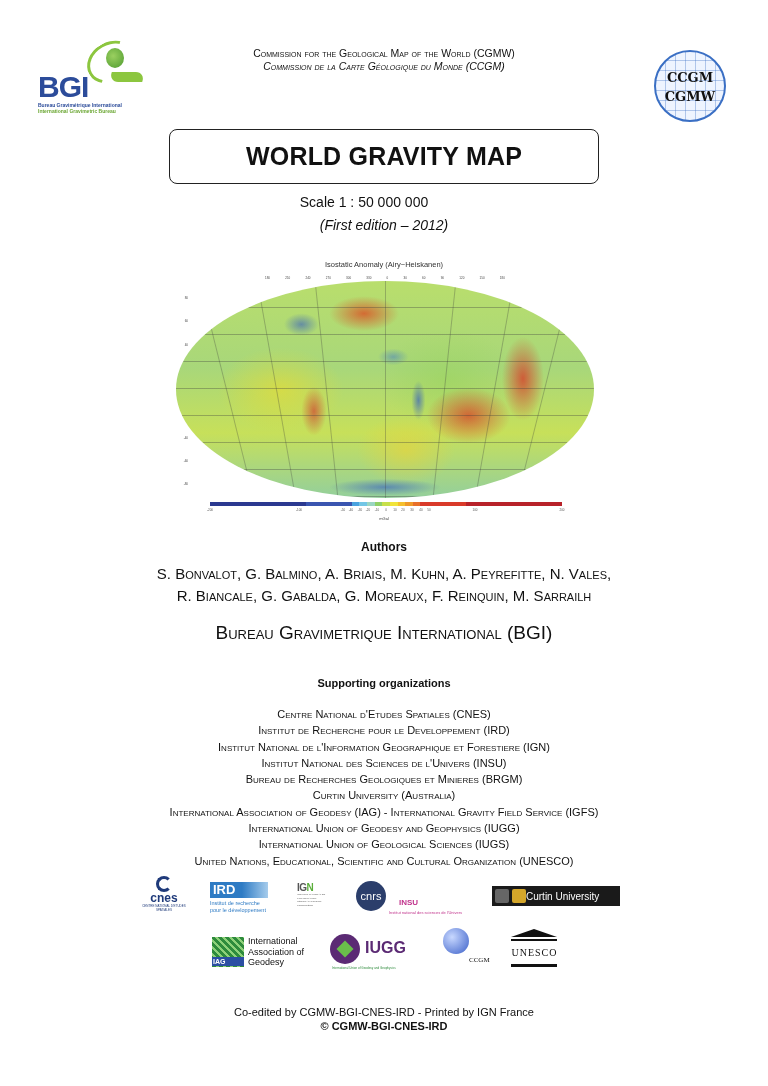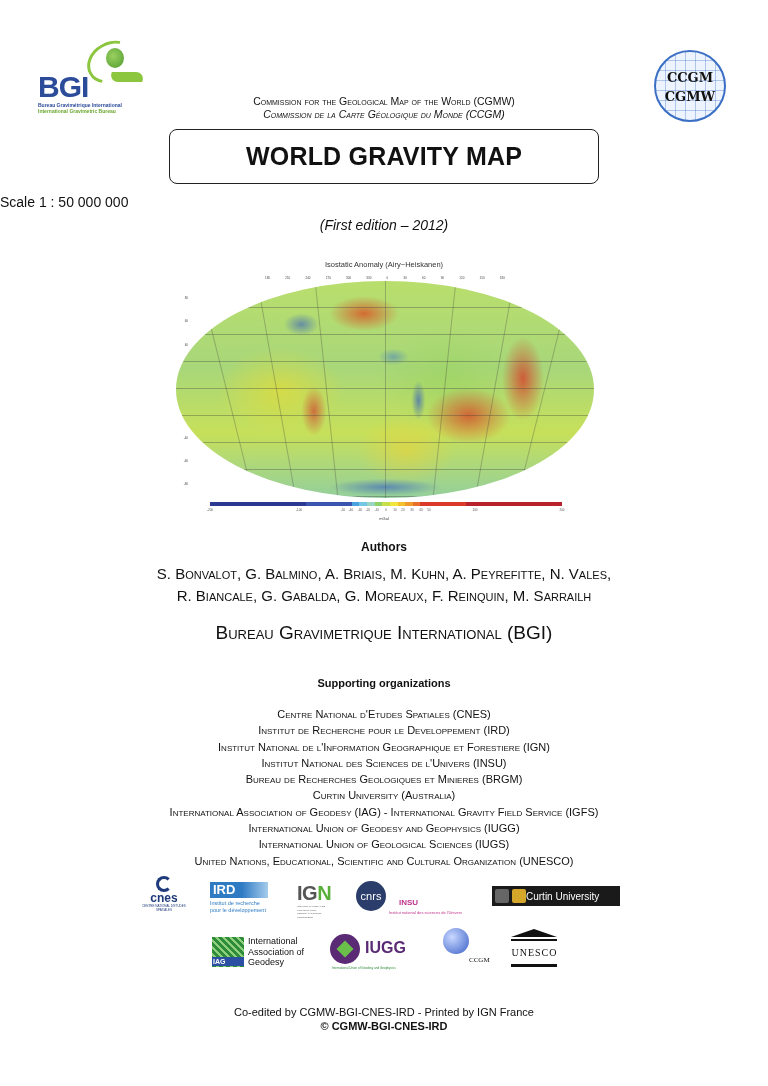--- a/index.html
+++ b/index.html
@@ -10,34 +10,34 @@
 
   
   .bgi-logo { left: 36px; top: 42px; width: 110px; height: 72px; }
   .bgi-letters { position: absolute; left: 2px; top: 30px; font-family: "Liberation Sans", sans-serif; font-weight: bold; font-size: 30px; letter-spacing: -1px; color: #2c4c9a; line-height: 1; }
   .bgi-globe { position: absolute; left: 70px; top: 6px; width: 18px; height: 20px; border-radius: 50%; background: radial-gradient(circle at 40% 40%, #9bd060, #4d9a2e); }
   .bgi-swoosh { position: absolute; left: 50px; top: 0; width: 50px; height: 40px; border: 3px solid #8cc63f; border-color: #8cc63f transparent transparent #8cc63f; border-radius: 50%; transform: rotate(-30deg); }
   .bgi-swoosh2 { position: absolute; left: 74px; top: 30px; width: 34px; height: 10px; background: #8cc63f; border-radius: 0 10px 0 10px; transform: skewX(-20deg); }
   .bgi-sub1 { position: absolute; left: 2px; top: 60px; font-size: 5px; font-weight: bold; color: #2c4c9a; white-space: nowrap; }
   .bgi-sub2 { position: absolute; left: 2px; top: 66px; font-size: 5px; font-weight: bold; color: #6aa632; white-space: nowrap; }
 
-  .header-text { left: 150px; width: 468px; top: 47px; text-align: center; font-size: 10.5px; line-height: 13px; margin-top: 48px; }
+  .header-text { left: 150px; width: 468px; top: 47px; text-align: center; font-size: 10.5px; line-height: 13px; }
   .header-text .l2 { font-style: italic; }
 
   .ccgm-logo { left: 654px; top: 50px; width: 72px; height: 72px; border-radius: 50%; border: 2px solid #3a6fc4; background:
       repeating-linear-gradient(0deg, transparent 0 9px, rgba(58,111,196,.35) 9px 10px),
       repeating-linear-gradient(90deg, transparent 0 9px, rgba(58,111,196,.35) 9px 10px), #eef4ff; overflow: hidden; }
   .ccgm-logo span { position: absolute; left: 0; width: 100%; text-align: center; font-family: "DejaVu Serif", serif; font-weight: bold; font-size: 13px; color: #111; letter-spacing: 0px; }
   .ccgm-logo .t1 { top: 18px; }
   .ccgm-logo .t2 { top: 37px; }
 
   
   .title-box { left: 169px; top: 129px; width: 430px; height: 55px; border: 1.4px solid #222; border-radius: 8px; display: flex; align-items: center; justify-content: center; }
   .title-box h1 { font-size: 25px; font-weight: bold; letter-spacing: 0.2px; color: #111; text-align: center; }
-  .scale { left: 0; width: 728px; top: 194px; text-align: left; font-size: 14px; }
+  .scale { left: 0; width: 728px; top: 194px; text-align: center; font-size: 14px; }
   .edition { left: 0; width: 768px; top: 217px; text-align: center; font-size: 14px; font-style: italic; }
 
   
   .map-title { left: 0; width: 768px; top: 260px; text-align: center; font-size: 7.5px; color: #333; }
   .lon-labels { left: 265px; top: 276px; width: 240px; display: flex; justify-content: space-between; font-size: 3px; color: #444; }
   .lat-labels { left: 168px; top: 296px; width: 20px; height: 190px; display: flex; flex-direction: column; justify-content: space-between; font-size: 3px; color: #444; text-align: right; }
   .map { left: 176px; top: 281px; width: 418px; height: 217px; border-radius: 50% / 50%; overflow: hidden;
      background:
        radial-gradient(ellipse 60px 40px at 70% 62%, rgba(220,40,30,.65), transparent 70%),
        radial-gradient(ellipse 30px 60px at 83% 45%, rgba(220,40,30,.7), transparent 70%),
@@ -73,21 +73,21 @@
   
   .logo { position: absolute; }
   .cnes { left: 138px; top: 876px; width: 52px; height: 40px; text-align: center; }
   .cnes .mark { margin: 0 auto; width: 16px; height: 16px; border-radius: 50%; border: 3px solid #1f3a7a; border-right-color: transparent; }
   .cnes .txt { font-size: 12px; font-weight: bold; color: #1f3a7a; line-height: 12px; }
   .cnes .sub { font-size: 3px; color: #1f3a7a; }
   .ird { left: 210px; top: 882px; width: 62px; height: 36px; }
   .ird .box { width: 58px; height: 16px; background: linear-gradient(90deg, #2e7bc4 55%, #a6ccec 100%); color: #fff; font-weight: bold; font-size: 13px; padding-left: 3px; line-height: 16px; }
   .ird .sub { font-size: 5.5px; color: #2e7bc4; line-height: 7px; margin-top: 2px; }
   .ign { left: 297px; top: 882px; width: 40px; height: 36px; }
-  .ign .txt { font-size: 20px; font-weight: bold; color: #555; letter-spacing: -0.5px; }
+  .ign .txt { font-size: 10px; font-weight: bold; color: #555; letter-spacing: -0.5px; }
   .ign .txt b { color: #5aae3a; }
   .ign .sub { font-size: 2.5px; color: #666; line-height: 3.5px; }
   .cnrs { left: 356px; top: 881px; width: 118px; height: 36px; }
   .cnrs .disc { position: absolute; left: 0; top: 0; width: 30px; height: 30px; border-radius: 50%; background: #2b3e6b; color: #fff; font-size: 11px; text-align: center; line-height: 30px; }
   .cnrs .insu { position: absolute; left: 27px; top: 17px; font-size: 8px; font-weight: bold; color: #c0338c; padding-left: 16px; }
   .cnrs .sub { position: absolute; left: 33px; top: 29px; font-size: 4px; color: #c0338c; white-space: nowrap; }
   .curtin { left: 492px; top: 886px; width: 128px; height: 20px; background: #1a1a1a; display: flex; align-items: center; }
   .curtin .crest { width: 14px; height: 14px; margin-left: 3px; background: #666; border-radius: 2px; }
   .curtin .crest2 { width: 14px; height: 14px; margin-left: 3px; background: #d4a62a; border-radius: 2px; }
   .curtin .txt { color: #fff; font-size: 10px; }

